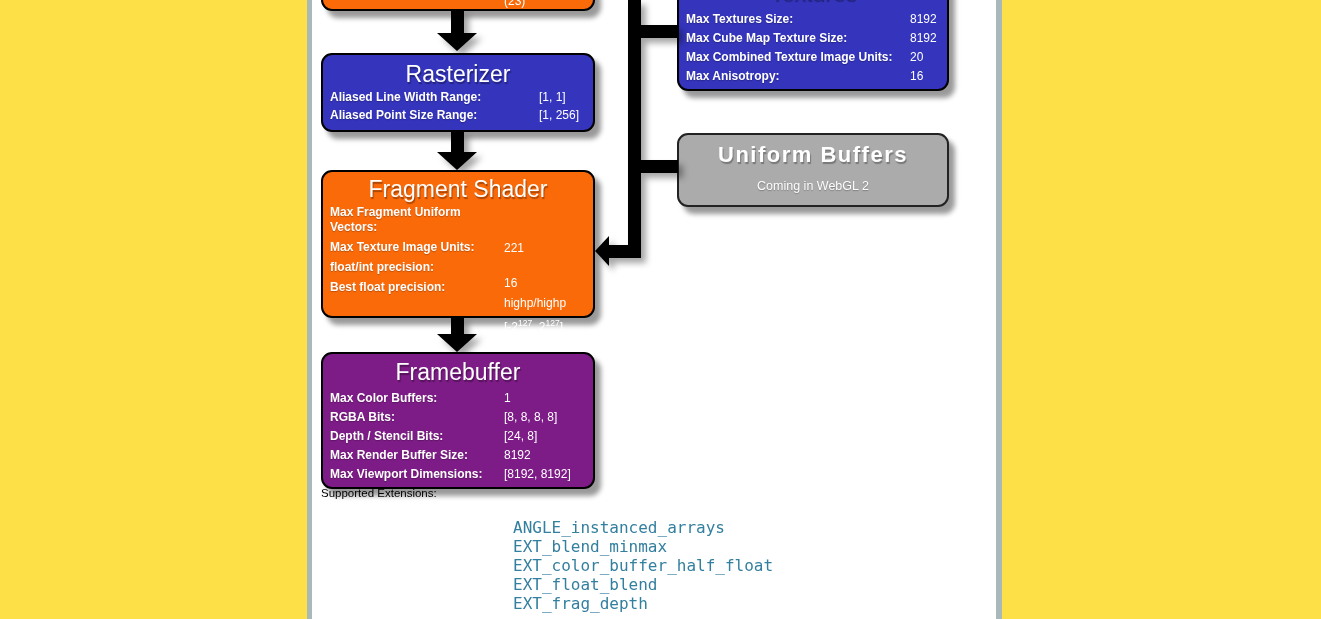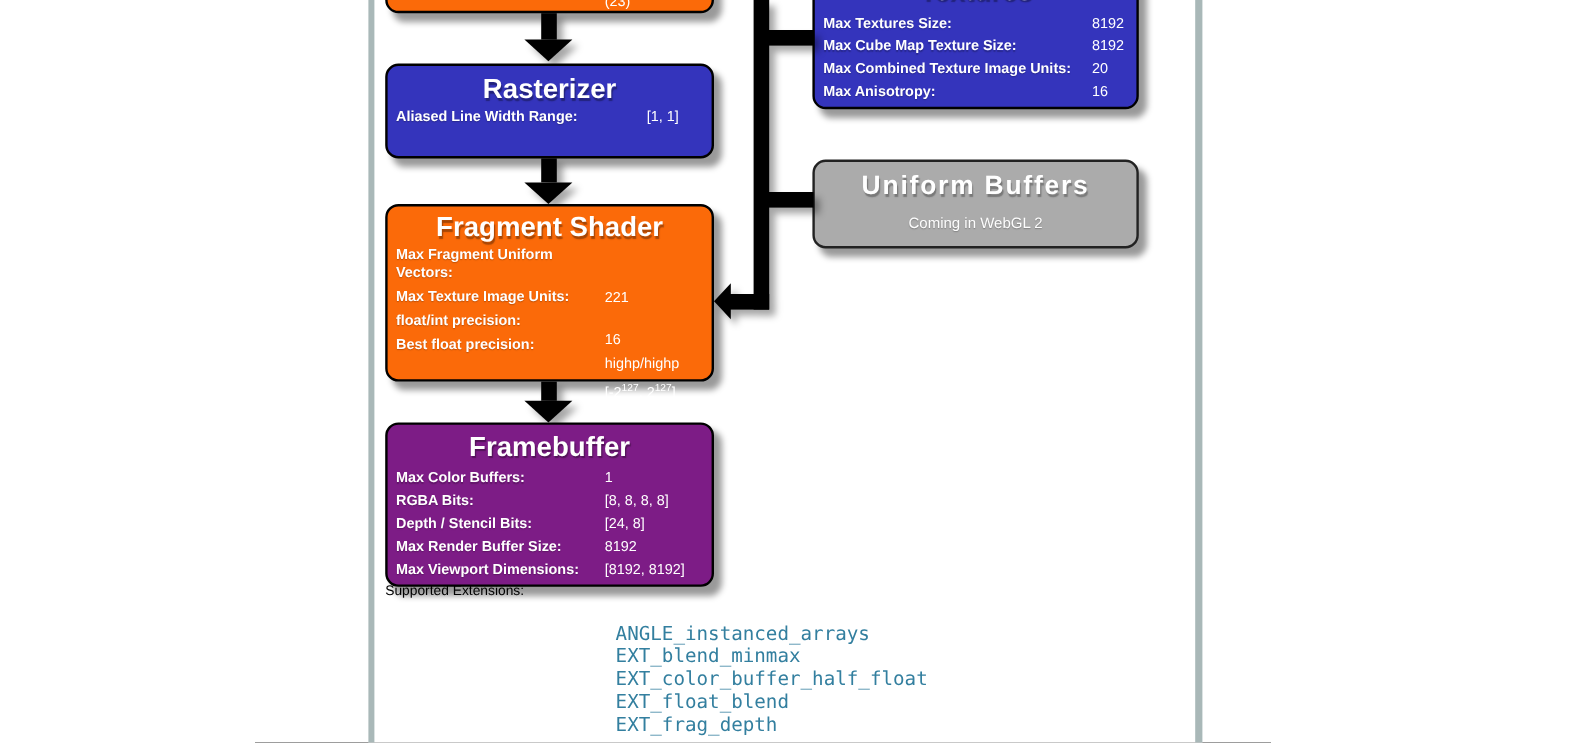--- a/index.html
+++ b/index.html
@@ -1,36 +1,36 @@
 <!DOCTYPE html>
 <html><head>
 <meta charset="utf-8">
 <style>
   html,body { margin:0; padding:0; background:#000; }
   .stage {
     position:relative; width:1321px; height:619px; overflow:hidden;
-    background:#ffffff; font-family:"Liberation Sans", sans-serif;
+    background:#fde047; font-family:"Liberation Sans", sans-serif;
   }
   .panel {
     position:absolute; left:307px; top:0; width:695px; height:619px;
     background:#fff; border-left:5px solid #a9b8b8; border-right:6px solid #a9b8b8;
     box-sizing:border-box;
   }
   
   .box {
     position:absolute; box-sizing:border-box; color:#fff;
     border:2px solid #000; border-radius:11px;
     box-shadow:6px 7px 5px rgba(0,0,0,0.40);
   }
   .box.blue   { background:#3434bc; }
   .box.orange { background:#fb6a09; }
   .box.purple { background:#7d1c86; }
   .box.gray   { background:#ababab; border-color:#222; }
   .box-title {
-    font-size:23px; font-weight:bold; text-align:center; line-height:24px;
+    font-size:23px; font-weight:normal; text-align:center; line-height:24px;
     text-shadow:1px 2px 1px rgba(0,0,0,0.35); white-space:nowrap;
   }
   .row { position:relative; padding-left:7px; line-height:15px; margin-bottom:4px; font-size:12px; }
   .lbl { font-weight:bold; display:inline-block; text-shadow:0 1px 1px rgba(0,0,0,0.25); }
   .val { position:absolute; top:0; font-weight:normal; white-space:nowrap; }
   .val sup { font-size:8.5px; }
   .rasterizer  .val { left:216px; }
   .fragment    .val { left:181px;margin-top:36px; }
   .framebuffer .val { left:181px; }
   .textures    .val { left:231px; }
@@ -76,20 +76,24 @@
     <div class="bar" style="height:22px;"></div>
       <div class="head"></div>
   </div>
 
   <div class="box blue rasterizer" style="left:321px; top:53px; width:274px; height:79px; padding-top:7px;">
     <div class="box-title">Rasterizer</div>
     <div style="margin-top:4px;">
       <div class="row">
         <span class="lbl">Aliased Line Width Range:</span>
         <span class="val">[1, 1]</span>
+      </div>
+      <div class="row">
+        <span class="lbl">Aliased Point Size Range:</span>
+        <span class="val">[1, 256]</span>
       </div>
     </div>
   </div>
 
   <div class="darrow" style="left:437px; top:132px;">
     <div class="bar" style="height:20px;"></div>
       <div class="head"></div>
   </div>
 
   <div class="box orange fragment" style="left:321px; top:170px; width:274px; height:148px; padding-top:5px;">

